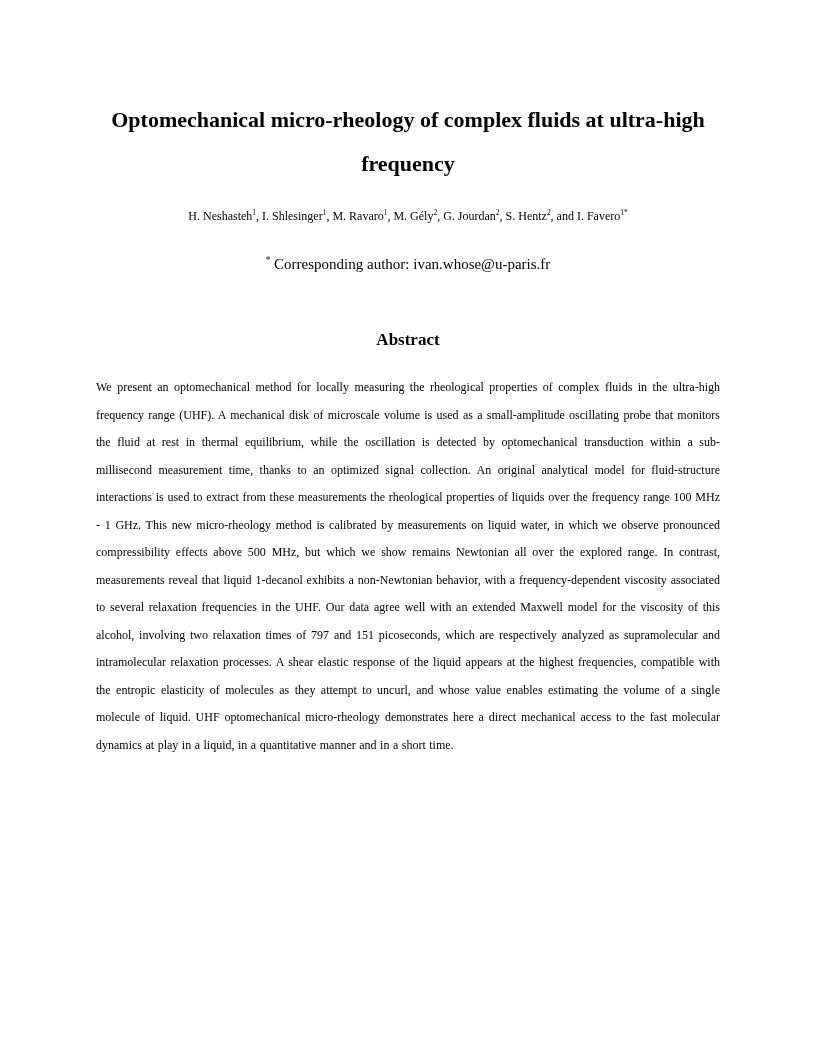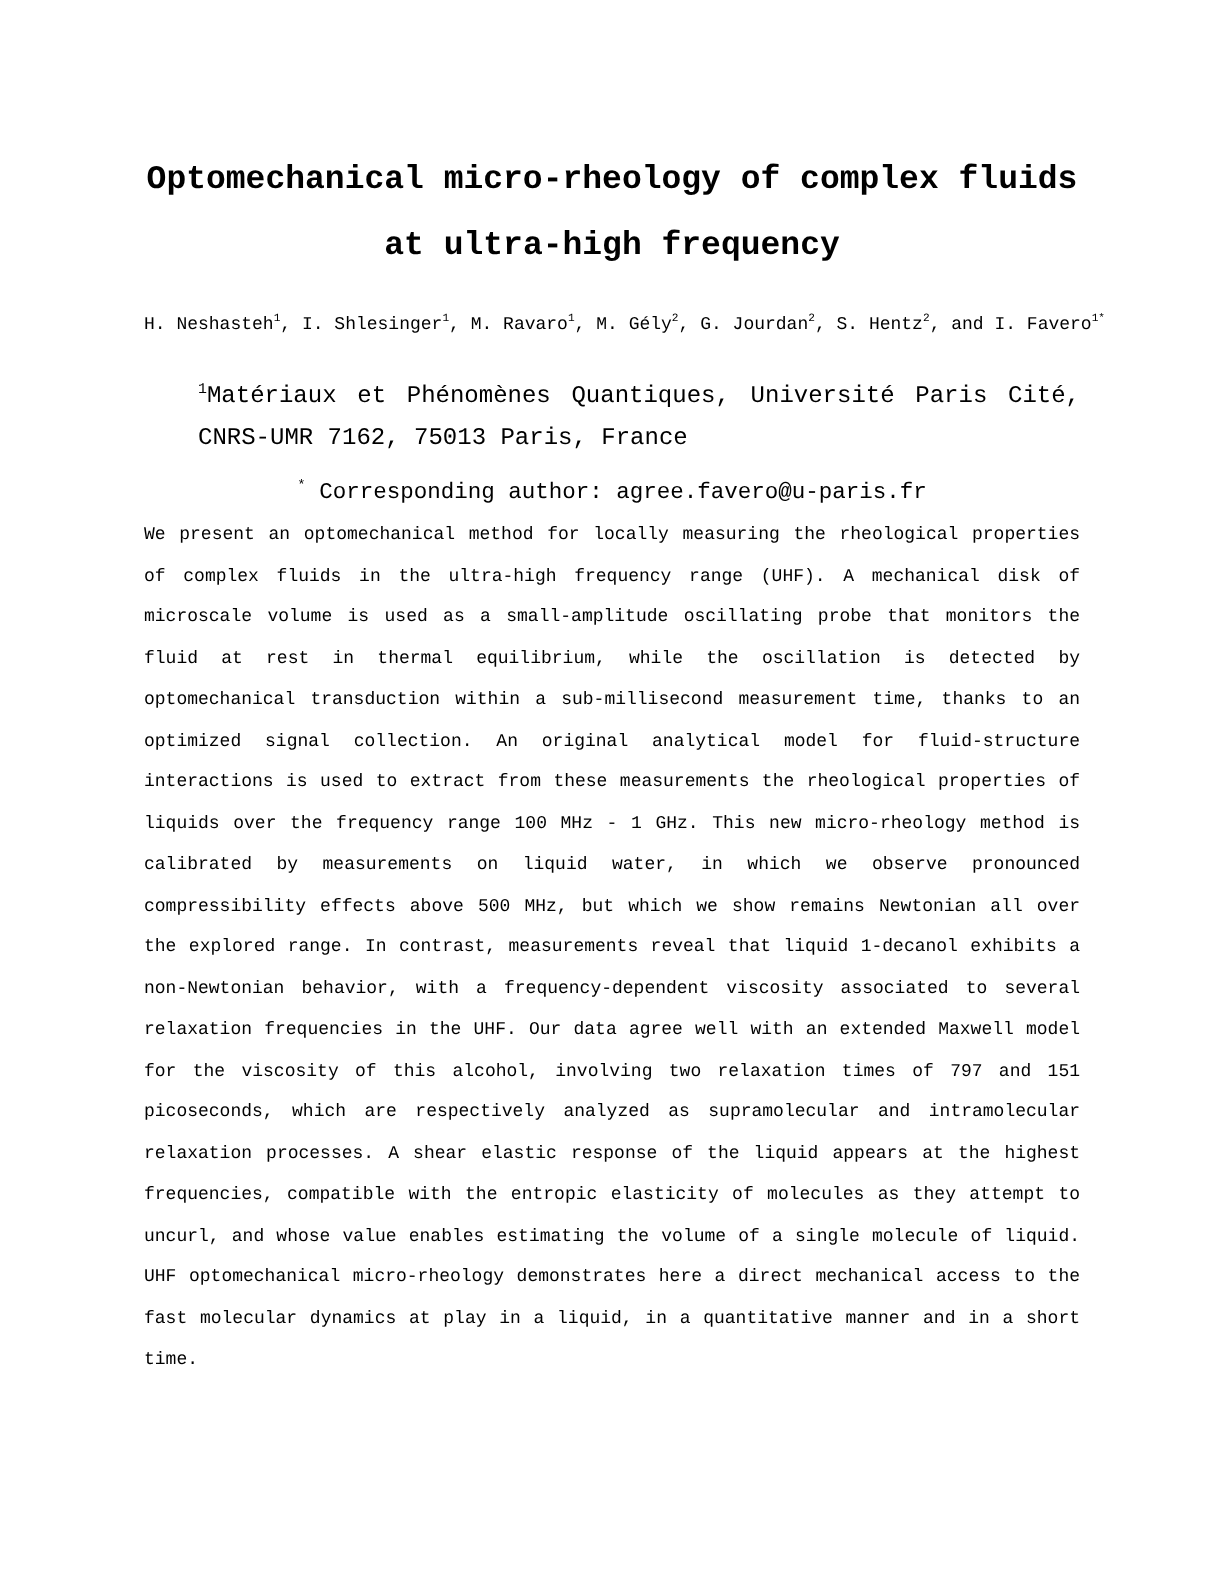--- a/index.html
+++ b/index.html
@@ -4,21 +4,21 @@
 <style>
   * { margin: 0; padding: 0; box-sizing: border-box; }
   html, body { background: #ffffff; }
   .page {
     position: relative;
     width: 816px;
     height: 1056px;
     margin: 0 auto;
     background: #ffffff;
     color: #000000;
-    font-family: Liberation Mono, monospace;
+    font-family: Liberation Serif, serif;
     padding: 96px 96px 96px 96px;
     overflow: hidden;
   }
   .title {
     font-size: 22px;
     font-weight: bold;
     text-align: center;
     line-height: 44px;
     margin-top: 2px;
     margin-bottom: 16px;
@@ -64,21 +64,21 @@
 </style>
 </head>
 <body>
 
 <div class="page">
 
   <h1 class="title">Optomechanical micro-rheology of complex fluids at ultra-high frequency</h1>
 
   <div class="authors"><span><span>H. Neshasteh</span><sup>1</sup><span>, </span></span><span><span>I. Shlesinger</span><sup>1</sup><span>, </span></span><span><span>M. Ravaro</span><sup>1</sup><span>, </span></span><span><span>M. Gély</span><sup>2</sup><span>, </span></span><span><span>G. Jourdan</span><sup>2</sup><span>, </span></span><span><span>S. Hentz</span><sup>2</sup><span>, and </span></span><span><span>I. Favero</span><sup>1*</sup><span></span></span></div>
 
-  <p class="affiliation"><sup>1</sup><span>Matériaux et Phénomènes Quantiques, Université Paris Cité, CNRS-UMR 7162, 75013 Paris, France</span></p>
 
 
-  <p class="corresponding"><sup>*</sup><span> Corresponding author: </span><span>agree.favero@u-paris.fr</span></p>
+  <p class="corresponding"><sup>*</sup><span> Corresponding author: </span><span>ivan.whose@u-paris.fr</span></p>
 
+  <h2 class="abstract-heading">Abstract</h2>
 
   <p class="abstract-body">We present an optomechanical method for locally measuring the rheological properties of complex fluids in the ultra-high frequency range (UHF). A mechanical disk of microscale volume is used as a small-amplitude oscillating probe that monitors the fluid at rest in thermal equilibrium, while the oscillation is detected by optomechanical transduction within a sub-millisecond measurement time, thanks to an optimized signal collection. An original analytical model for fluid-structure interactions is used to extract from these measurements the rheological properties of liquids over the frequency range 100 MHz - 1 GHz. This new micro-rheology method is calibrated by measurements on liquid water, in which we observe pronounced compressibility effects above 500 MHz, but which we show remains Newtonian all over the explored range. In contrast, measurements reveal that liquid 1-decanol exhibits a non-Newtonian behavior, with a frequency-dependent viscosity associated to several relaxation frequencies in the UHF. Our data agree well with an extended Maxwell model for the viscosity of this alcohol, involving two relaxation times of 797 and 151 picoseconds, which are respectively analyzed as supramolecular and intramolecular relaxation processes. A shear elastic response of the liquid appears at the highest frequencies, compatible with the entropic elasticity of molecules as they attempt to uncurl, and whose value enables estimating the volume of a single molecule of liquid. UHF optomechanical micro-rheology demonstrates here a direct mechanical access to the fast molecular dynamics at play in a liquid, in a quantitative manner and in a short time.</p>
 
 </div>
 
 </body></html>

